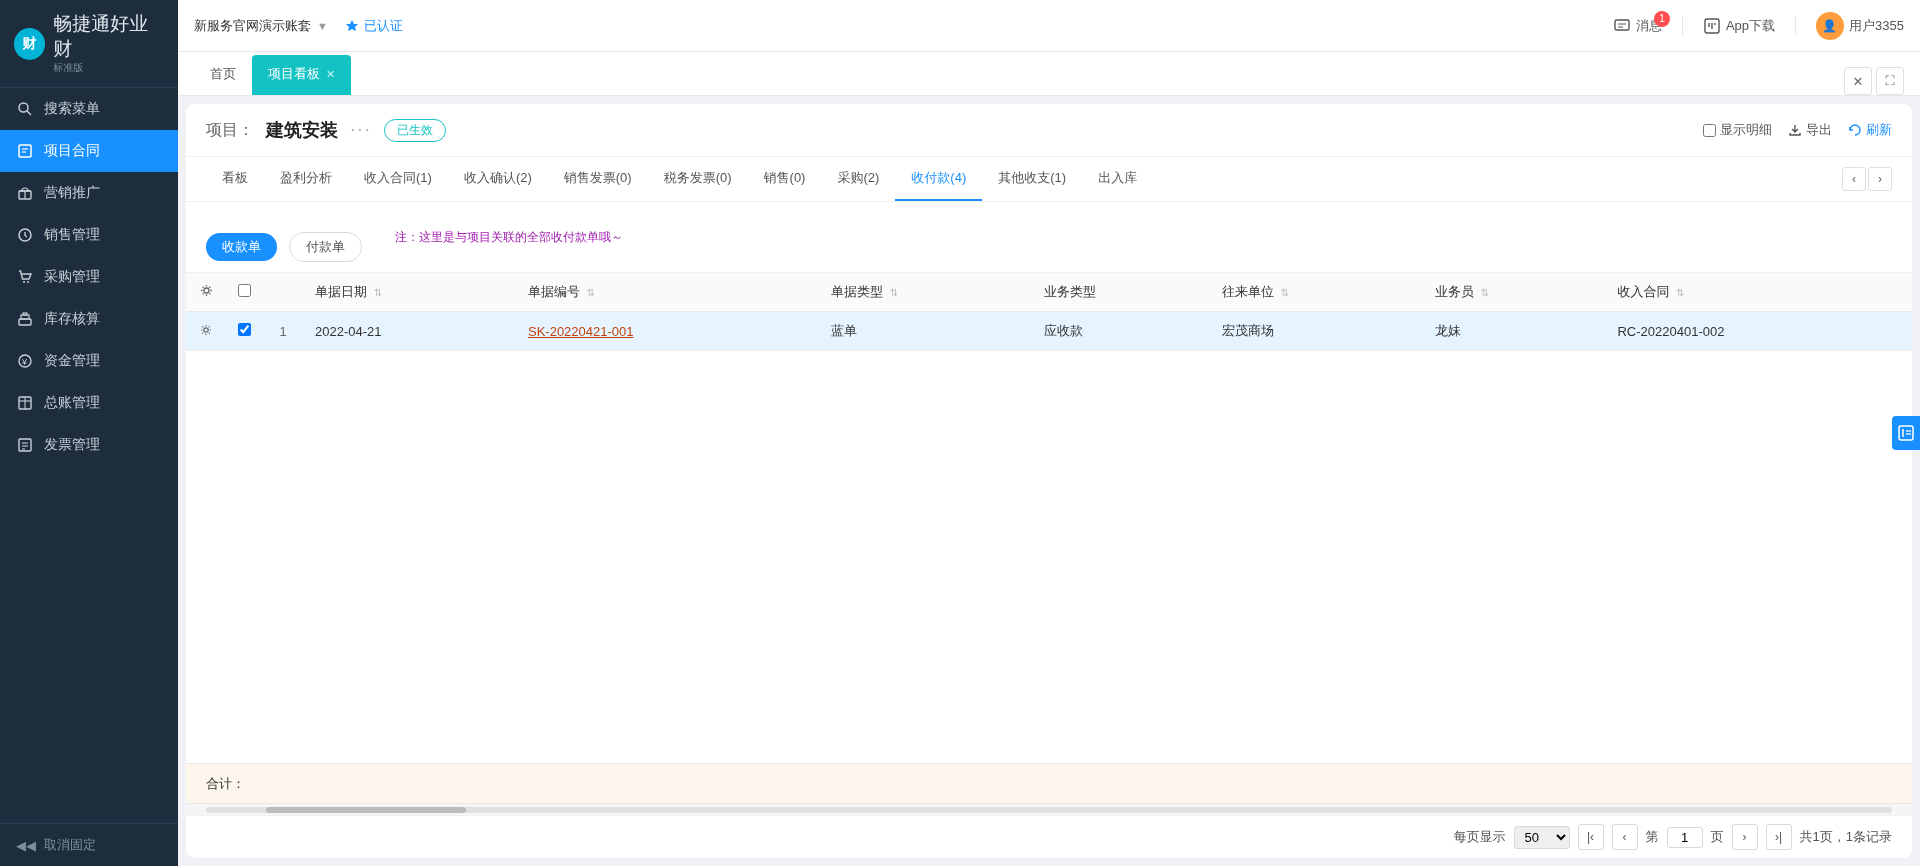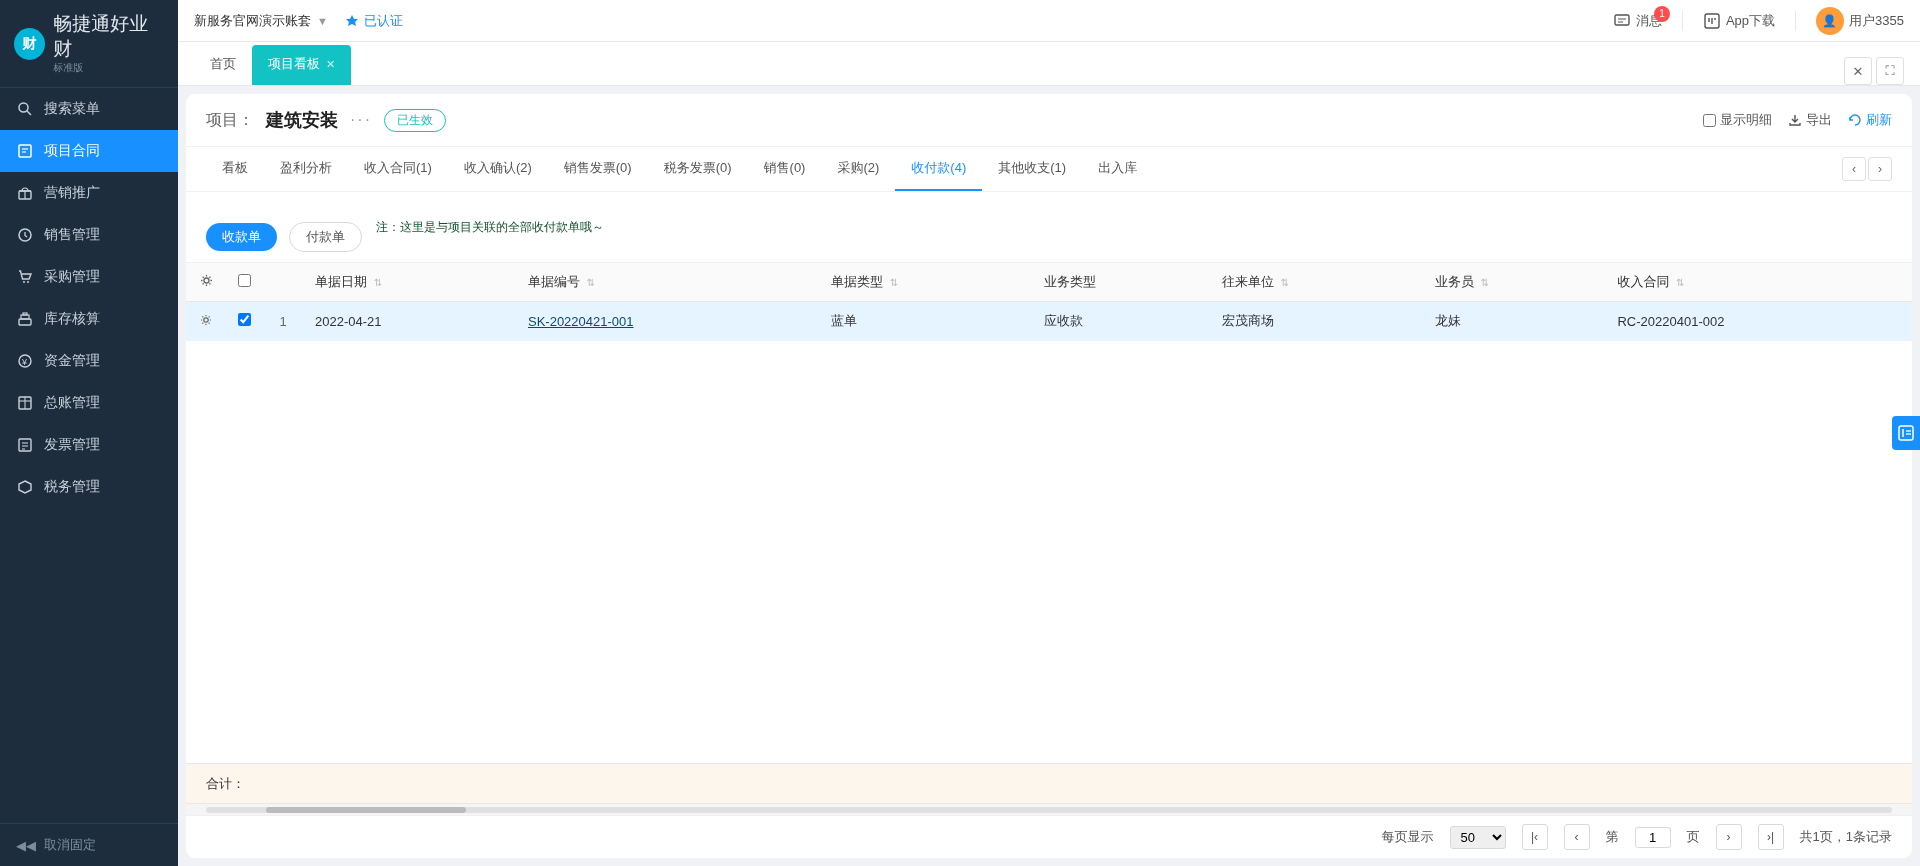--- a/index.html
+++ b/index.html
@@ -62,21 +62,21 @@
       flex: 1;
       display: flex;
       flex-direction: column;
       overflow: hidden;
       background: #f0f2f5;
     }
 
     
     .topbar {
       background: white;
-      height: 42px;
+      height: 52px;
       display: flex;
       align-items: center;
       padding: 0 16px;
       border-bottom: 1px solid #e8e8e8;
       gap: 16px;
       flex-shrink: 0;
     }
     .topbar-account {
       display: flex;
       align-items: center;
@@ -228,21 +228,21 @@
     .filter-btn {
       padding: 5px 16px;
       border-radius: 16px;
       border: none;
       cursor: pointer;
       font-size: 13px;
       margin-top: 20px;
     }
     .filter-btn.active { background: #1890ff; color: white; }
     .filter-btn.inactive { background: transparent; color: #555; border: 1px solid #d9d9d9; }
-    .filter-note { color: #14532d; font-size: 12px; margin-left: 2px; }
+    .filter-note { color: #a21caf; font-size: 12px; margin-left: 21px; }
 
     
     .table-container { flex: 1; overflow: auto; }
     table { width: 100%; border-collapse: collapse; font-size: 13px; }
     thead tr { background: #fafafa; }
     th {
       padding: 10px 12px;
       text-align: left;
       border-bottom: 1px solid #e8e8e8;
       color: #333;
@@ -250,21 +250,21 @@
       white-space: nowrap;
     }
     th .sort-icon { color: #bbb; font-size: 10px; margin-left: 3px; }
     td {
       padding: 10px 12px;
       border-bottom: 1px solid #f0f0f0;
       color: #333;
       white-space: nowrap;
     }
     tr.selected td { background: #e6f4ff; }
-    .link-text { color: #0c4a6e; cursor: pointer; text-decoration: underline; }
+    .link-text { color: #c2410c; cursor: pointer; text-decoration: underline; }
     .gear-col { width: 40px; text-align: center; }
     .cb-col { width: 36px; text-align: center; }
     .num-col { width: 40px; text-align: center; color: #666; }
 
     
     .total-row {
       background: #fdf6ec;
       border-top: 1px solid #e8e8e8;
       padding: 10px 20px;
       font-size: 13px;
@@ -287,21 +287,21 @@
     }
     .scrollbar-track { flex: 1; height: 6px; background: #e0e0e0; border-radius: 3px; position: relative; }
     .scrollbar-thumb { position: absolute; left: 60px; width: 200px; height: 6px; background: #bbb; border-radius: 3px; }
 
     
     .pagination {
       display: flex;
       align-items: center;
       justify-content: flex-end;
       padding: 8px 20px;
-      gap: 16px;
+      gap: 8px;
       font-size: 13px;
       color: #555;
       border-top: 1px solid #f0f0f0;
       flex-shrink: 0;
     }
     .page-size-select {
       border: 1px solid #d9d9d9;
       border-radius: 3px;
       padding: 2px 6px;
       font-size: 13px;
@@ -441,28 +441,20 @@
         <svg width="16" height="16" viewBox="0 0 16 16" fill="none">
             <rect x="2" y="2" width="12" height="12" rx="1" stroke="#c8d0d8" stroke-width="1.4"></rect>
             <line x1="5" y1="6" x2="11" y2="6" stroke="#c8d0d8" stroke-width="1.1"></line>
             <line x1="5" y1="9" x2="11" y2="9" stroke="#c8d0d8" stroke-width="1.1"></line>
             <line x1="5" y1="12" x2="8" y2="12" stroke="#c8d0d8" stroke-width="1.1"></line>
           </svg>
       </div>
       <span>发票管理</span>
     </div>
 
-    <div class="sidebar-item">
-      <div class="sidebar-item-icon">
-        <svg width="16" height="16" viewBox="0 0 16 16" fill="none">
-            <path d="M8 2L14 5V11L8 14L2 11V5L8 2Z" stroke="#c8d0d8" stroke-width="1.4"></path>
-          </svg>
-      </div>
-      <span>税务管理</span>
-    </div>
   </div>
   <div class="sidebar-bottom">
     <span>◀◀</span>
     <span>取消固定</span>
   </div>
 </div>
 
 <div class="main">
 
   <div class="topbar">

